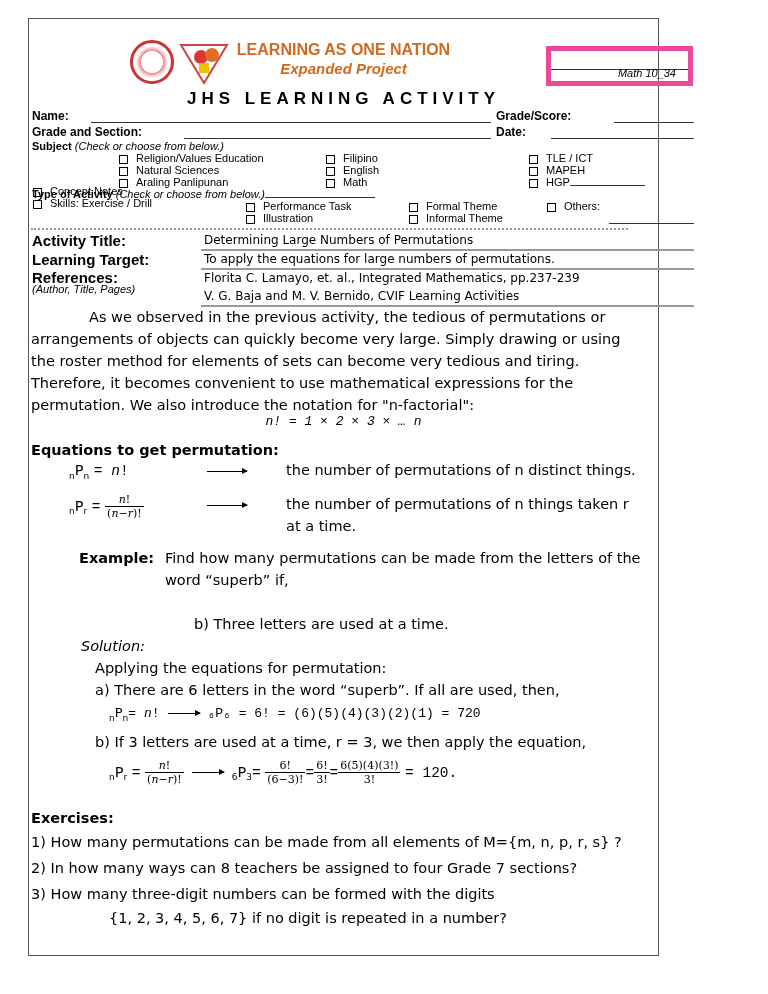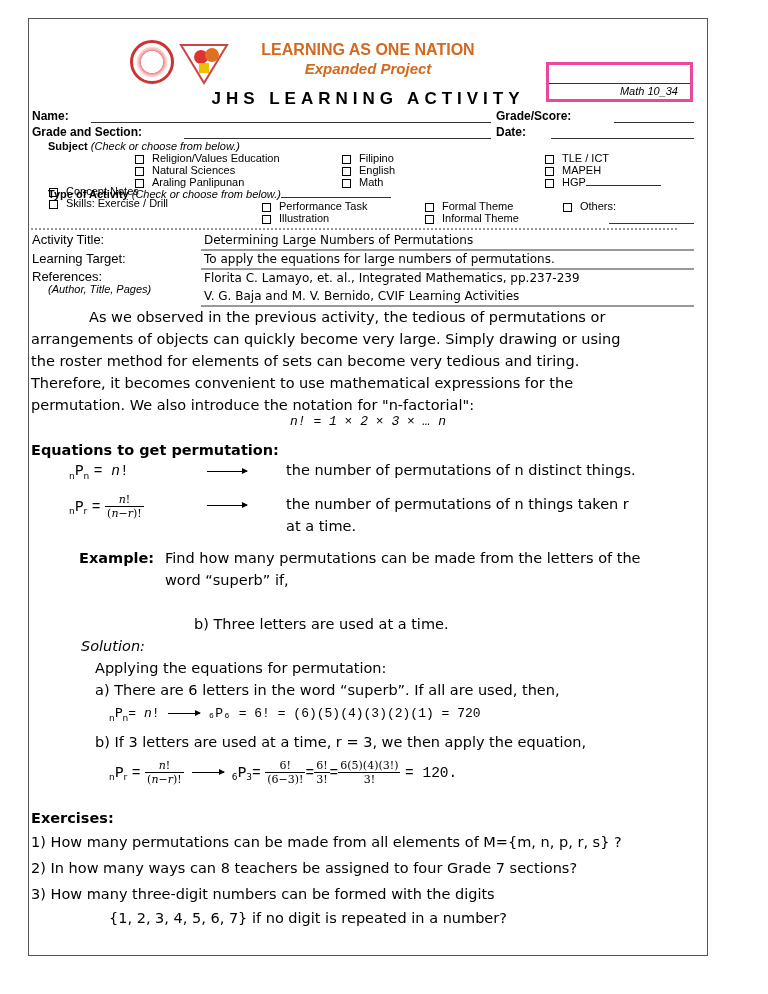--- a/index.html
+++ b/index.html
@@ -1,31 +1,31 @@
 <!DOCTYPE html>
 <html><head>
 <meta charset="utf-8">
 <style>
   html, body { margin:0; padding:0; background:#fff; }
   body { width:768px; height:994px; position:relative; overflow:hidden; font-family:"DejaVu Sans", sans-serif; color:#000; }
-  .page { position:absolute; left:28px; top:18px; width:680px; height:938px; border:1px solid #555; box-sizing:border-box; }
+  .page { position:absolute; left:28px; top:18px; width:631px; height:938px; border:1px solid #555; box-sizing:border-box; }
   .hdr-title { position:absolute; left:0; width:100%; top:22px; text-align:center; font-family:"Liberation Sans", sans-serif; font-weight:bold; color:#d2691e; font-size:16px; }
   .hdr-sub { position:absolute; left:0; width:100%; top:41px; text-align:center; font-family:"Liberation Sans", sans-serif; font-weight:bold; font-style:italic; color:#d2691e; font-size:15px; }
-  .code-box { position:absolute; left:517px; top:43px; width:147px; height:40px; border:3px solid #ec4899; box-sizing:border-box; }
+  .code-box { position:absolute; left:517px; top:27px; width:147px; height:40px; border:5px solid #ec4899; box-sizing:border-box; }
   .code-box .line { position:absolute; left:0; right:0; top:18px; border-top:1px solid #333; }
   .code-box .txt { position:absolute; right:12px; bottom:2px; font-family:"Liberation Sans", sans-serif; font-style:italic; font-size:11px; }
   .logo1 { position:absolute; left:101px; top:21px; width:44px; height:44px; border-radius:50%; border:3px solid #c33; box-sizing:border-box; background:radial-gradient(circle,#fff 40%,#e88 42%,#fff 60%); }
   .logo2 { position:absolute; left:150px; top:22px; width:50px; height:44px; }
   .main-title { position:absolute; left:0; width:100%; top:70px; text-align:center; font-family:"Liberation Sans", sans-serif; font-weight:bold; font-size:17px; letter-spacing:5px; }
   .lbl { position:absolute; font-family:"Liberation Sans", sans-serif; font-size:12px; font-weight:bold; }
-  .sm { position:absolute; font-family:"Liberation Sans", sans-serif; font-size:11px;margin-left:16px; }
+  .sm { position:absolute; font-family:"Liberation Sans", sans-serif; font-size:11px; }
   .uline { position:absolute; border-bottom:1px solid #333; }
   .cb { display:inline-block; width:7px; height:7px; border:1.5px solid #000; margin-right:8px; vertical-align:middle; }
   .dot-sep { position:absolute; left:2px; right:30px; top:221px; border-top:2px dotted #999; }
-  .info-lbl { position:absolute; font-family:"Liberation Sans", sans-serif; font-size:13px; font-weight:normal; }
+  .info-lbl { position:absolute; font-family:"Liberation Sans", sans-serif; font-size:15px; font-weight:bold; }
   .info-val { position:absolute; font-family:"DejaVu Sans", sans-serif; font-size:12px; }
   .body-txt { position:absolute; font-family:"DejaVu Sans", sans-serif; font-size:14.5px; line-height:22px; }
   .math { font-family:Liberation Mono, monospace; }
   .frac { display:inline-block; vertical-align:middle; text-align:center; font-family:"DejaVu Serif", serif; font-size:11px; line-height:13px; }
   .frac span { display:block; padding:0 2px; }
   .frac .num { border-bottom:1px solid #000; }
   .arrow { display:inline-block; width:40px; border-top:1px solid #000; vertical-align:middle; position:relative; margin:0 8px; }
   .arrow::after { content:""; position:absolute; right:-1px; top:-4px; border-left:6px solid #000; border-top:3.5px solid transparent; border-bottom:3.5px solid transparent; }
   sub { font-size:9px; }
 </style>

